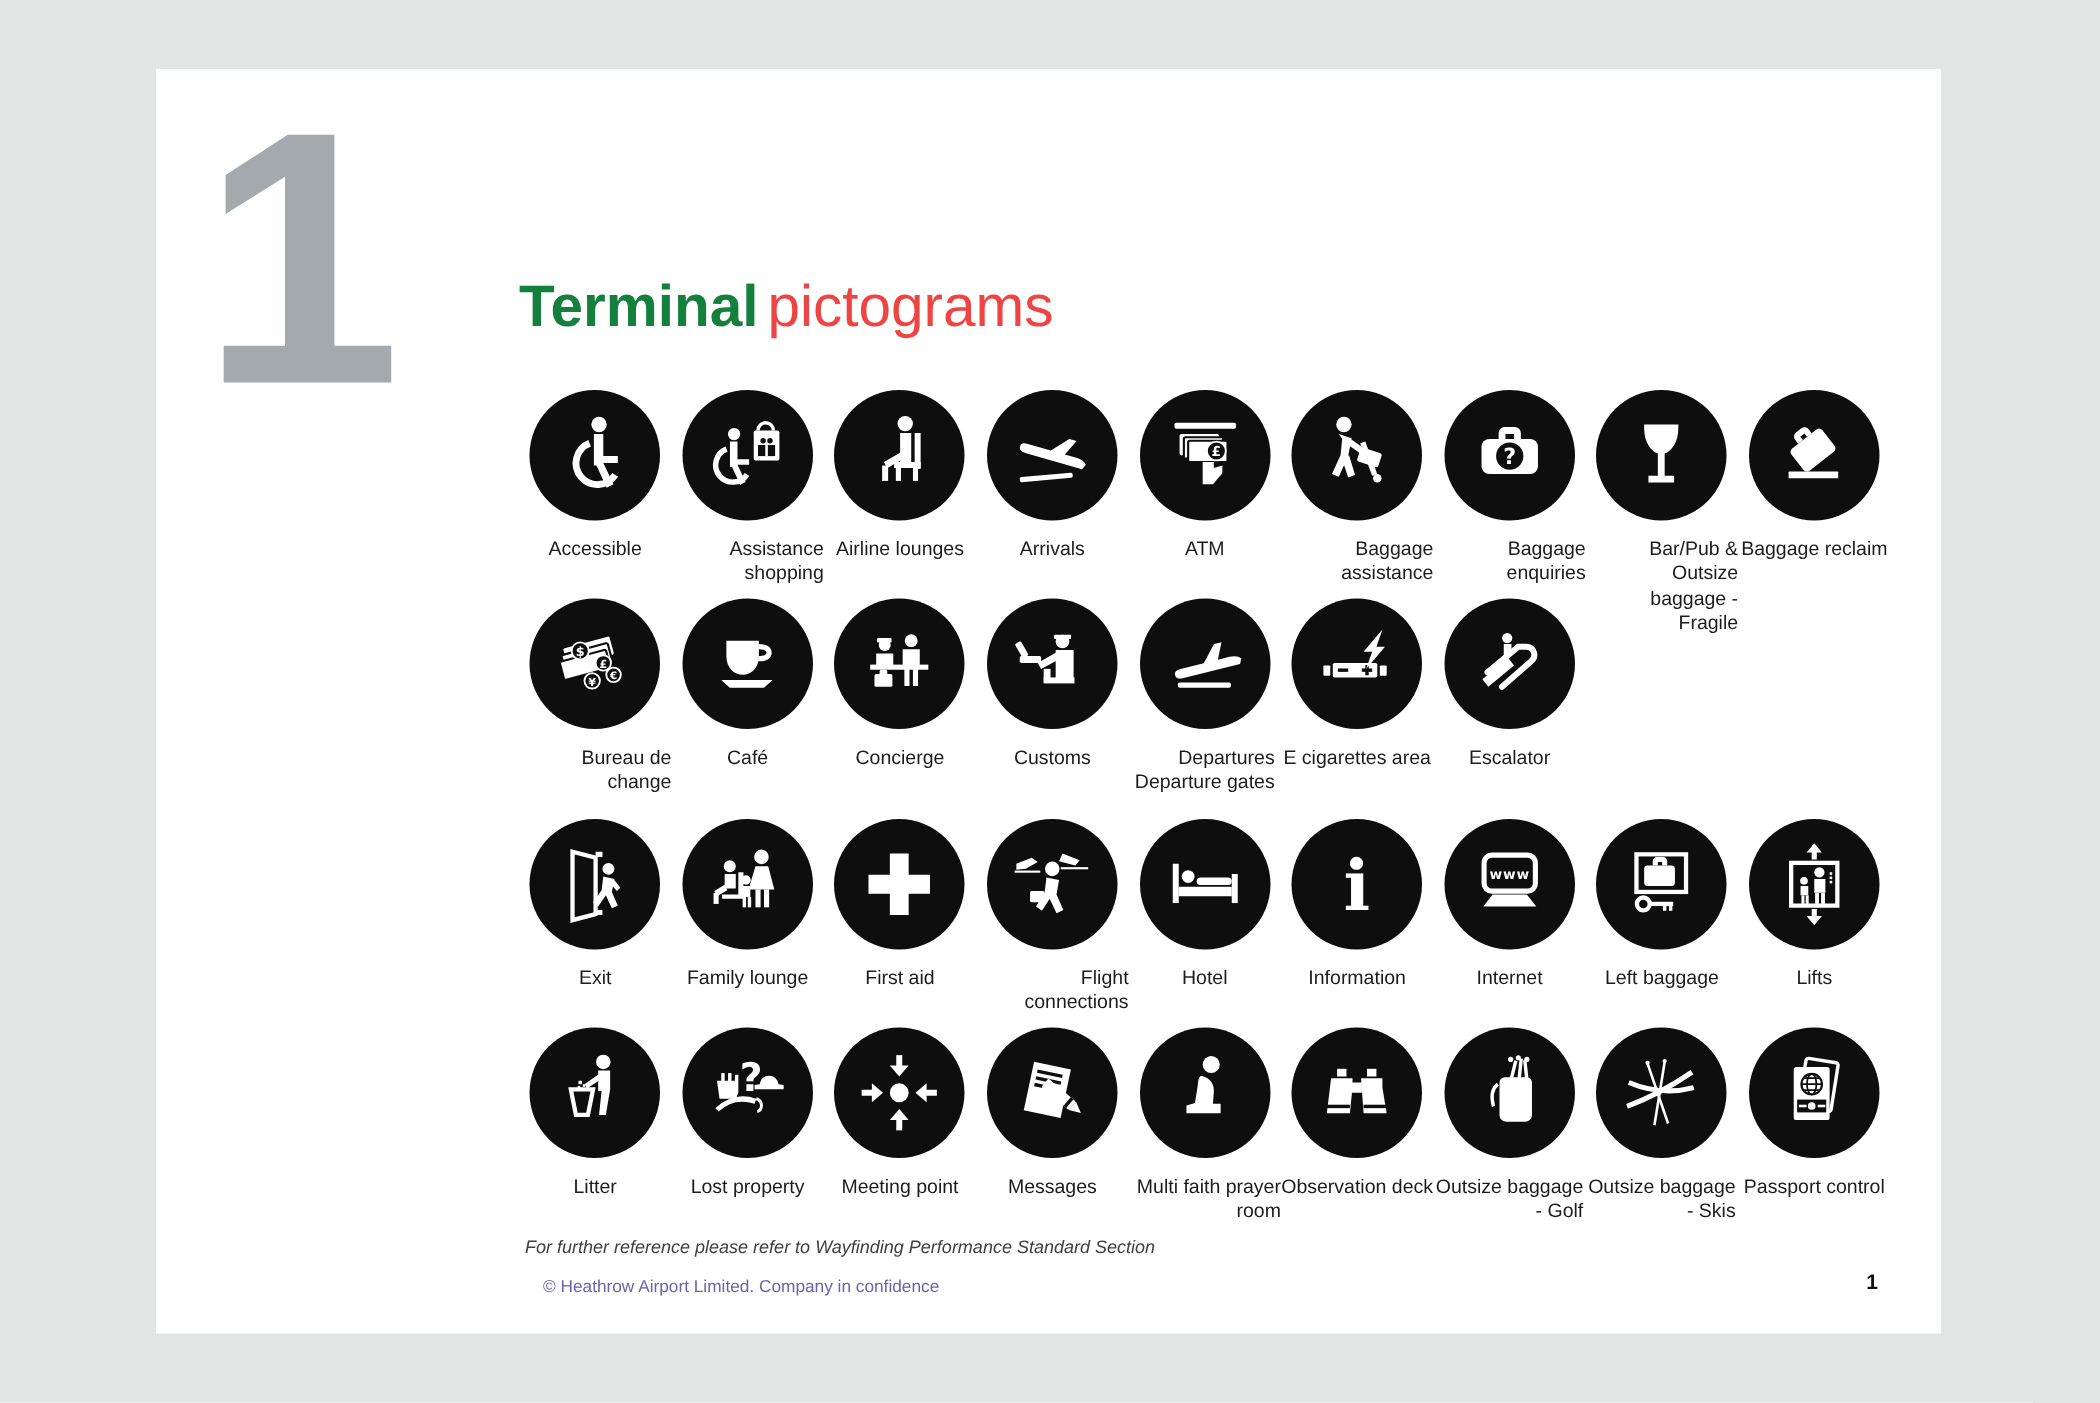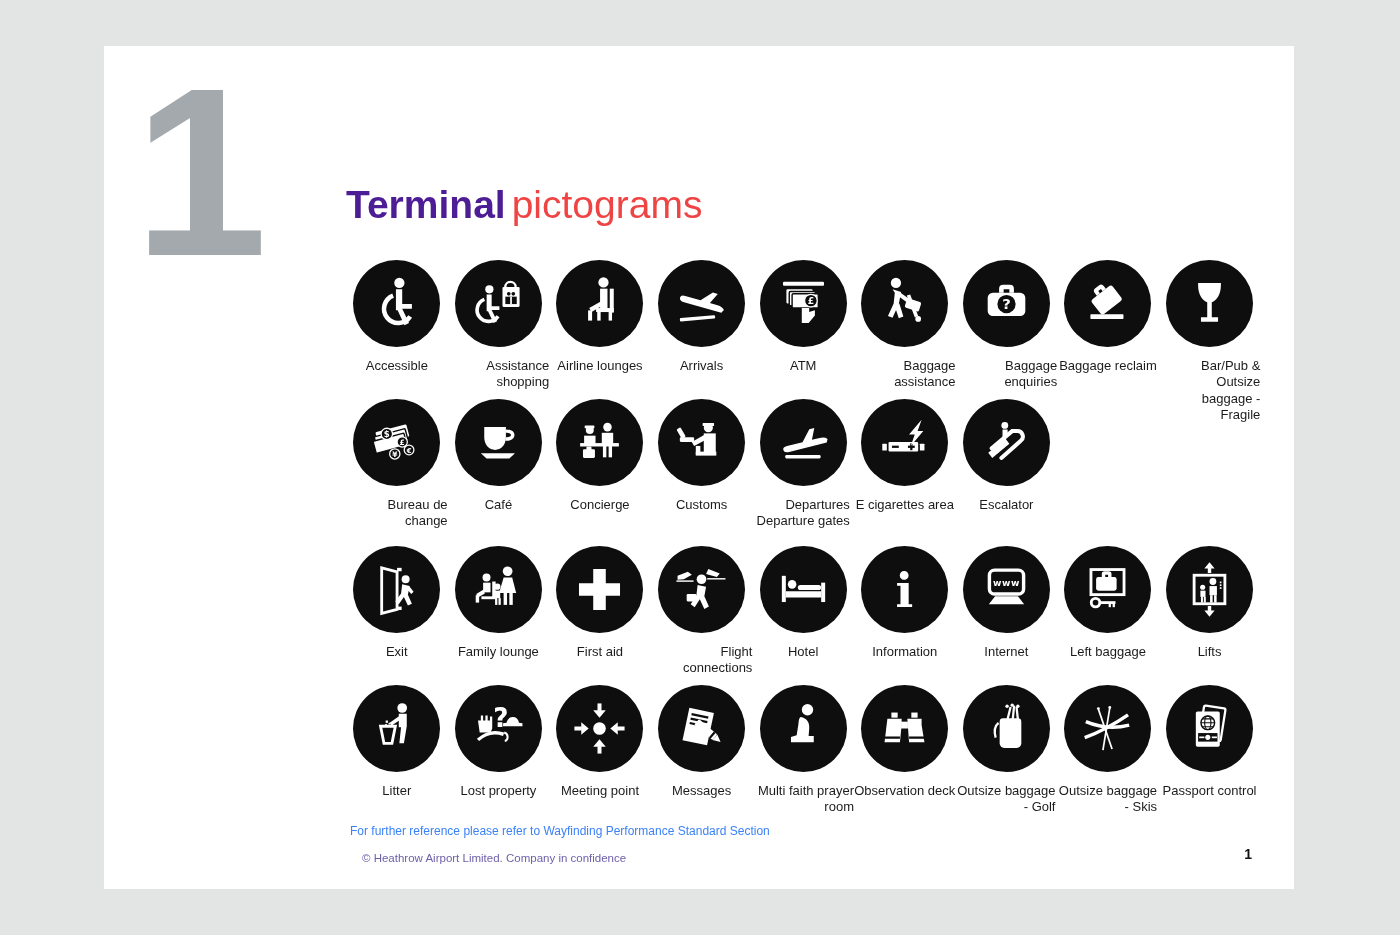--- a/index.html
+++ b/index.html
@@ -15,21 +15,21 @@
   }
   .big-numeral{
     position:absolute;left:30px;top:6px;
     font-size:240px;font-weight:bold;line-height:1;
     color:#a3a9ad;letter-spacing:-4px;
   }
   .title{
     position:absolute;left:242px;top:138px;
     font-size:39px;line-height:1.1;white-space:nowrap;
   }
-  .t-bold{font-weight:bold;color:#4c1d95;}
+  .t-bold{font-weight:bold;color:#15803d;}
   .t-light{color:#ef4444;font-weight:normal;margin-left:6px;}
   .grid{
     position:absolute;left:242px;top:214px;width:920px;
   }
   .picto-row{display:flex;}
   .row-0{height:139px;}
   .row-1{height:147px;}
   .row-2{height:139px;}
   .cell{
     width:101.6px;display:flex;flex-direction:column;align-items:center;
@@ -41,21 +41,21 @@
     display:flex;align-items:center;justify-content:center;
     flex:none;
   }
   .label{
     margin-top:11px;
     font-size:13px;line-height:1.25;color:#1c1c1c;
     text-align:right;white-space:pre-line;
   }
   .footer-note{
     position:absolute;left:246px;top:778px;
-    font-size:12px;color:#3b82f6;
+    font-size:12px;color:#404040;font-style:italic;
   }
   .copyright{
     position:absolute;left:258px;top:806px;
     font-size:11.5px;color:#6f61a9;
   }
   .page-number{
     position:absolute;right:42px;top:800px;
     font-size:14px;font-weight:bold;color:#111;
   }
 </style>
@@ -158,37 +158,37 @@
               <path d="M37 31v-7a7 7 0 0 1 7-7h12a7 7 0 0 1 7 7v7h-8v-6H45v6z"></path>
               <circle cx="50" cy="51" r="16" fill="#0e0e0e"></circle>
               <text x="50" y="60" font-size="26" font-weight="bold" text-anchor="middle" font-family="DejaVu Sans,sans-serif">?</text>
             </svg>
           </div>
           <div class="label">Baggage enquiries</div>
         </div>
         <div class="cell">
           <div class="circle">
             <svg viewBox="0 0 100 100" width="57" height="57" fill="#fff" aria-hidden="true">
+              <path d="M30 14h40v4c0 17-8 27-16 30v26h11v8H35v-8h11V48c-8-3-16-13-16-30z"></path>
+            </svg>
+          </div>
+          <div class="label">Bar/Pub &amp; Outsize
+baggage - Fragile</div>
+        </div>
+        <div class="cell">
+          <div class="circle">
+            <svg viewBox="0 0 100 100" width="57" height="57" fill="#fff" aria-hidden="true">
               <g transform="rotate(-38 47 42)">
                 <rect x="24" y="28" width="46" height="33" rx="5"></rect>
                 <path d="M38 28v-6a6 6 0 0 1 6-6h8a6 6 0 0 1 6 6v6h-7v-5h-6v5z"></path>
               </g>
               <rect x="20" y="69" width="58" height="8" rx="1"></rect>
             </svg>
           </div>
           <div class="label">Baggage reclaim</div>
-        </div>
-        <div class="cell">
-          <div class="circle">
-            <svg viewBox="0 0 100 100" width="57" height="57" fill="#fff" aria-hidden="true">
-              <path d="M30 14h40v4c0 17-8 27-16 30v26h11v8H35v-8h11V48c-8-3-16-13-16-30z"></path>
-            </svg>
-          </div>
-          <div class="label">Bar/Pub &amp; Outsize
-baggage - Fragile</div>
         </div>
       </div>
       <div class="picto-row row-1">
         <div class="cell">
           <div class="circle">
             <svg viewBox="0 0 100 100" width="57" height="57" fill="#fff" aria-hidden="true">
               <g transform="rotate(-15 46 40)">
                 <rect x="16" y="24" width="56" height="22" rx="2"></rect>
                 <rect x="12" y="31" width="56" height="22" rx="2" stroke="#0e0e0e" stroke-width="2.5"></rect>
                 <rect x="8" y="38" width="56" height="22" rx="2" stroke="#0e0e0e" stroke-width="2.5"></rect>

